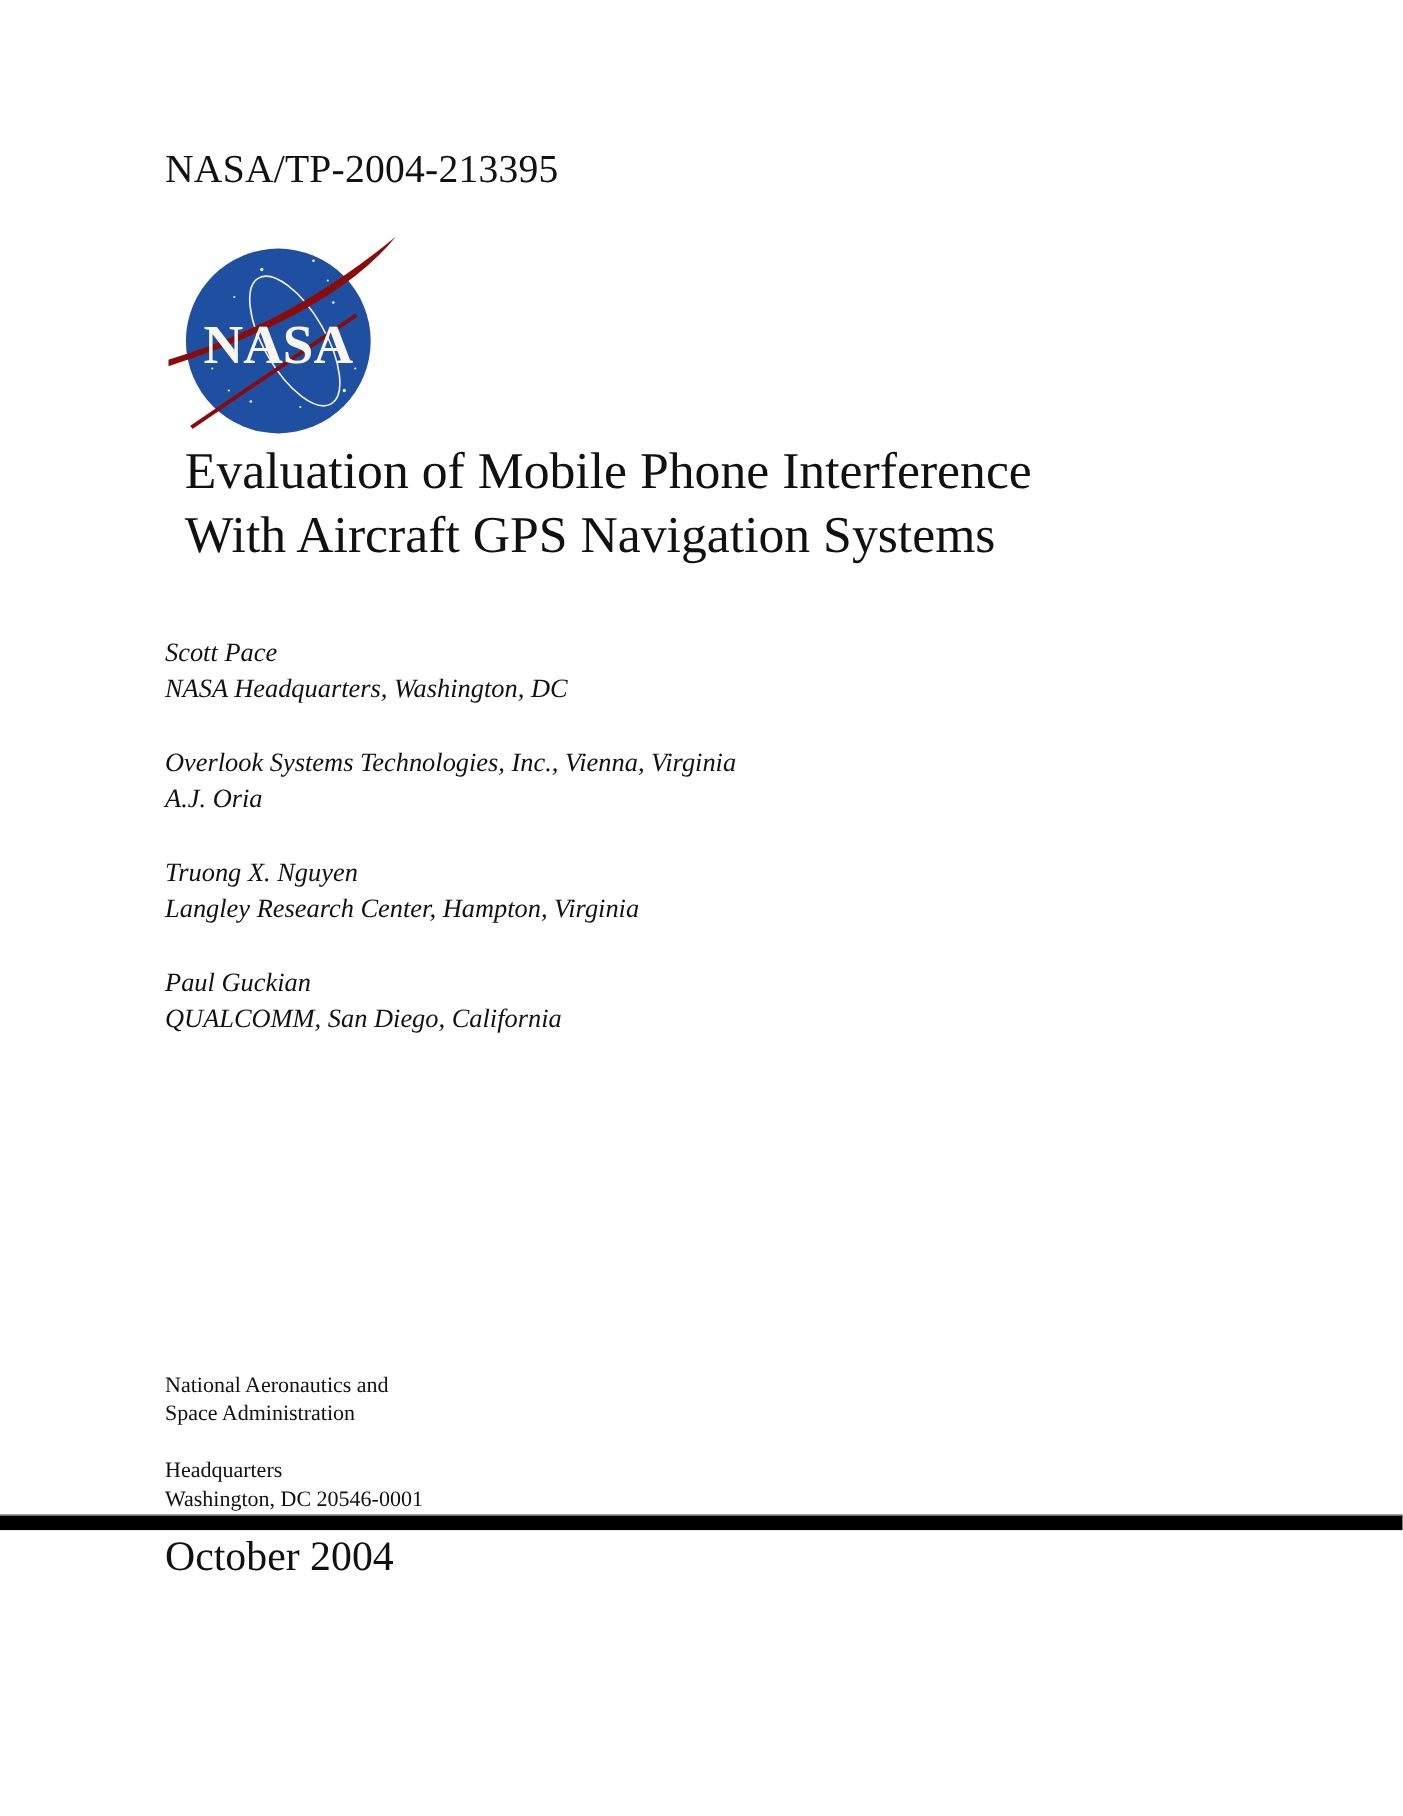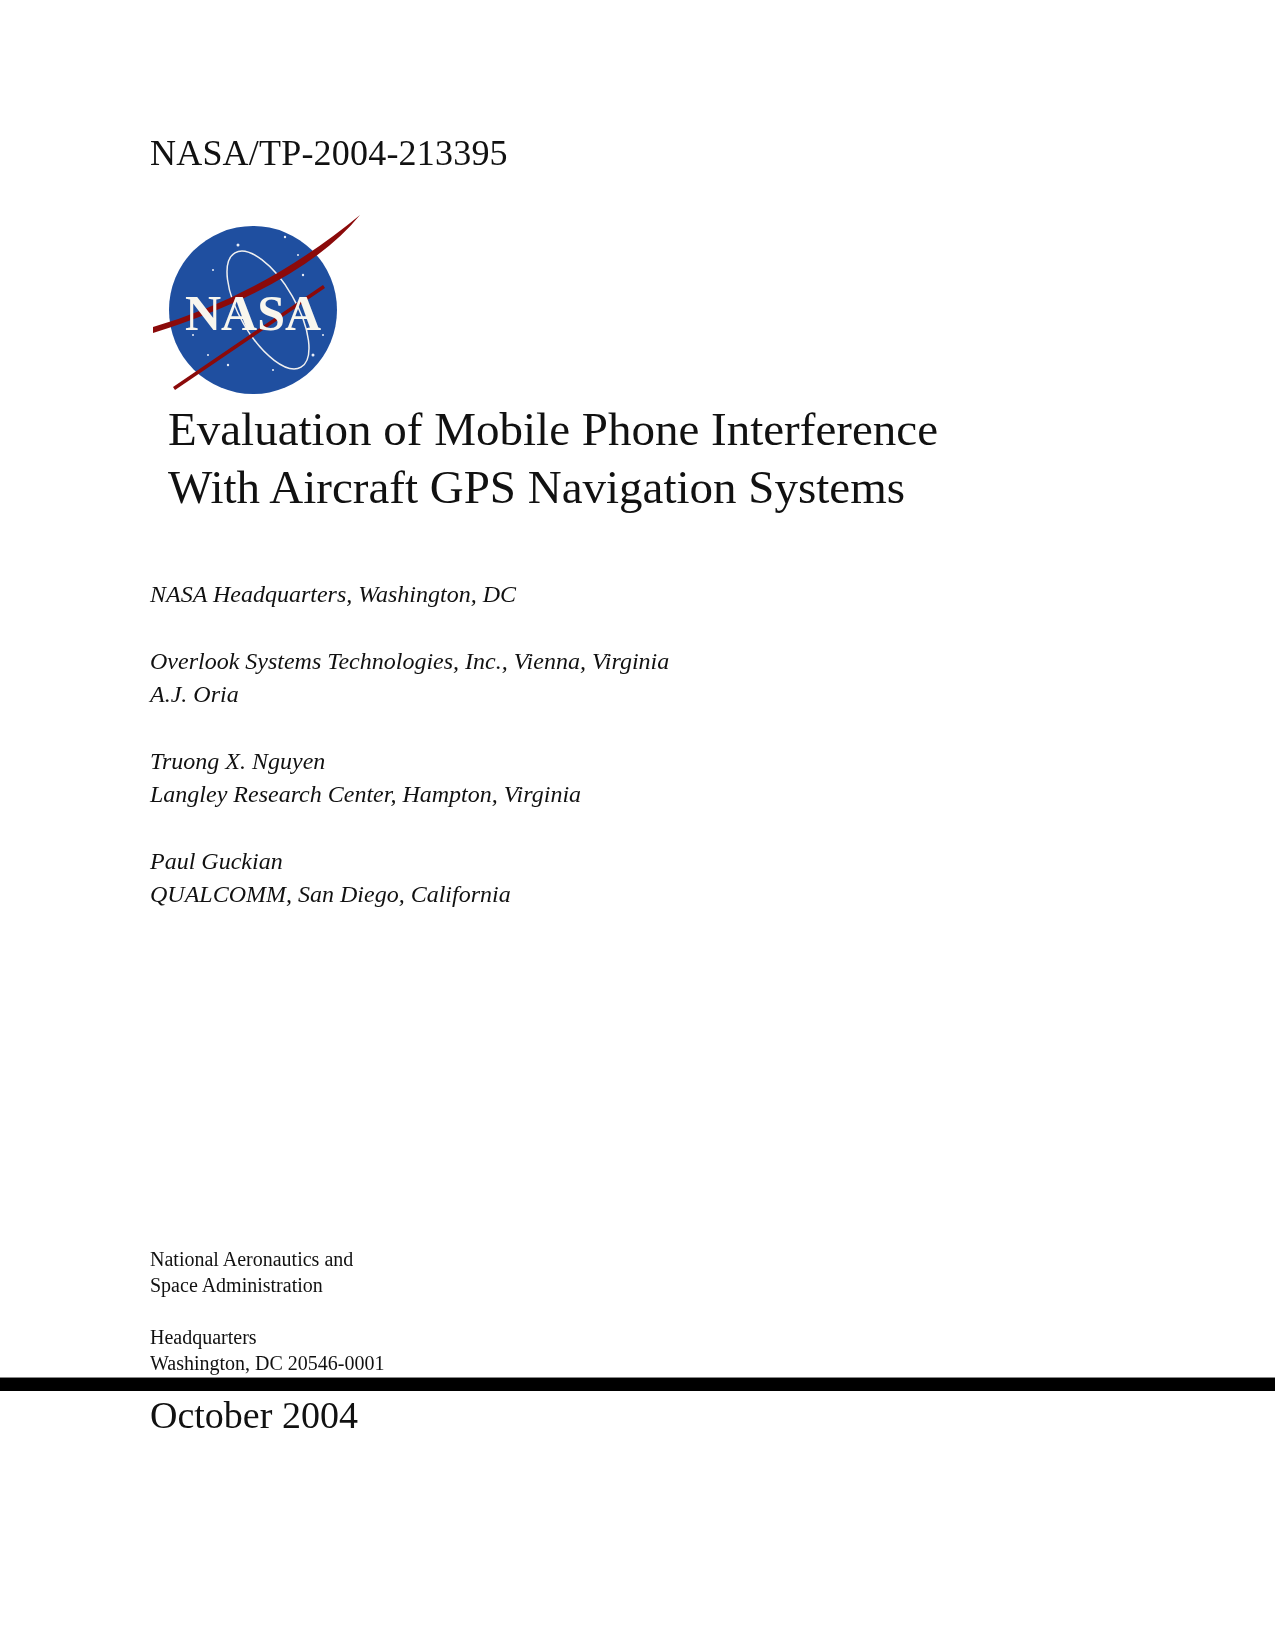--- a/index.html
+++ b/index.html
@@ -44,20 +44,21 @@
   </svg>
 </div>
 
 <div id="title" class="abs">
   <div>Evaluation of Mobile Phone Interference</div>
   <div>With Aircraft GPS Navigation Systems</div>
 </div>
 
 <div class="abs authors">
   <div class="author">
+    <div>Scott Pace</div>
     <div>NASA Headquarters, Washington, DC</div>
   </div>
   <div class="author">
     <div>Overlook Systems Technologies, Inc., Vienna, Virginia</div>
     <div>A.J. Oria</div>
   </div>
   <div class="author">
     <div>Truong X. Nguyen</div>
     <div>Langley Research Center, Hampton, Virginia</div>
   </div>

